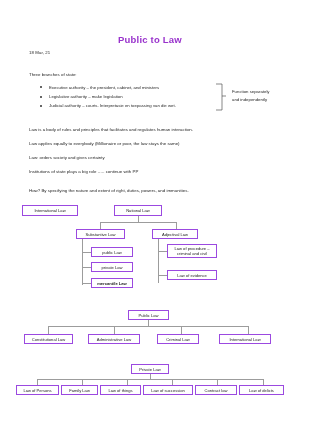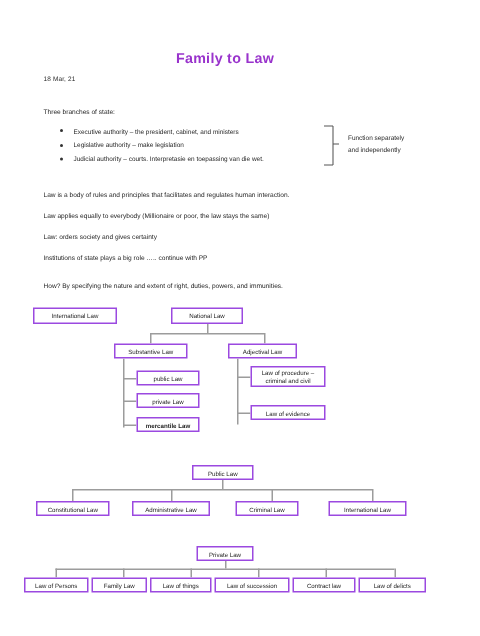--- a/index.html
+++ b/index.html
@@ -43,21 +43,21 @@
   }
   .node.bold{font-weight:700;}
   .hline{position:absolute;height:1px;background:#9c9c9c;z-index:1;}
   .vline{position:absolute;width:1px;background:#9c9c9c;z-index:1;}
 </style>
 </head>
 <body>
 
 <div class="page">
 
-  <div class="title" style="color:#9933CC">Family to Law</div>
+  <div class="title" style="color:#9933CC">Public to Law</div>
   <div class="date">18 Mar, 21</div>
 
   <div class="lead">Three branches of state:</div>
 
   <div class="bullets">
     <div class="bullet">
       <span class="dot"></span>
       <span>Executive authority – the president, cabinet, and ministers</span>
     </div>
     <div class="bullet">

